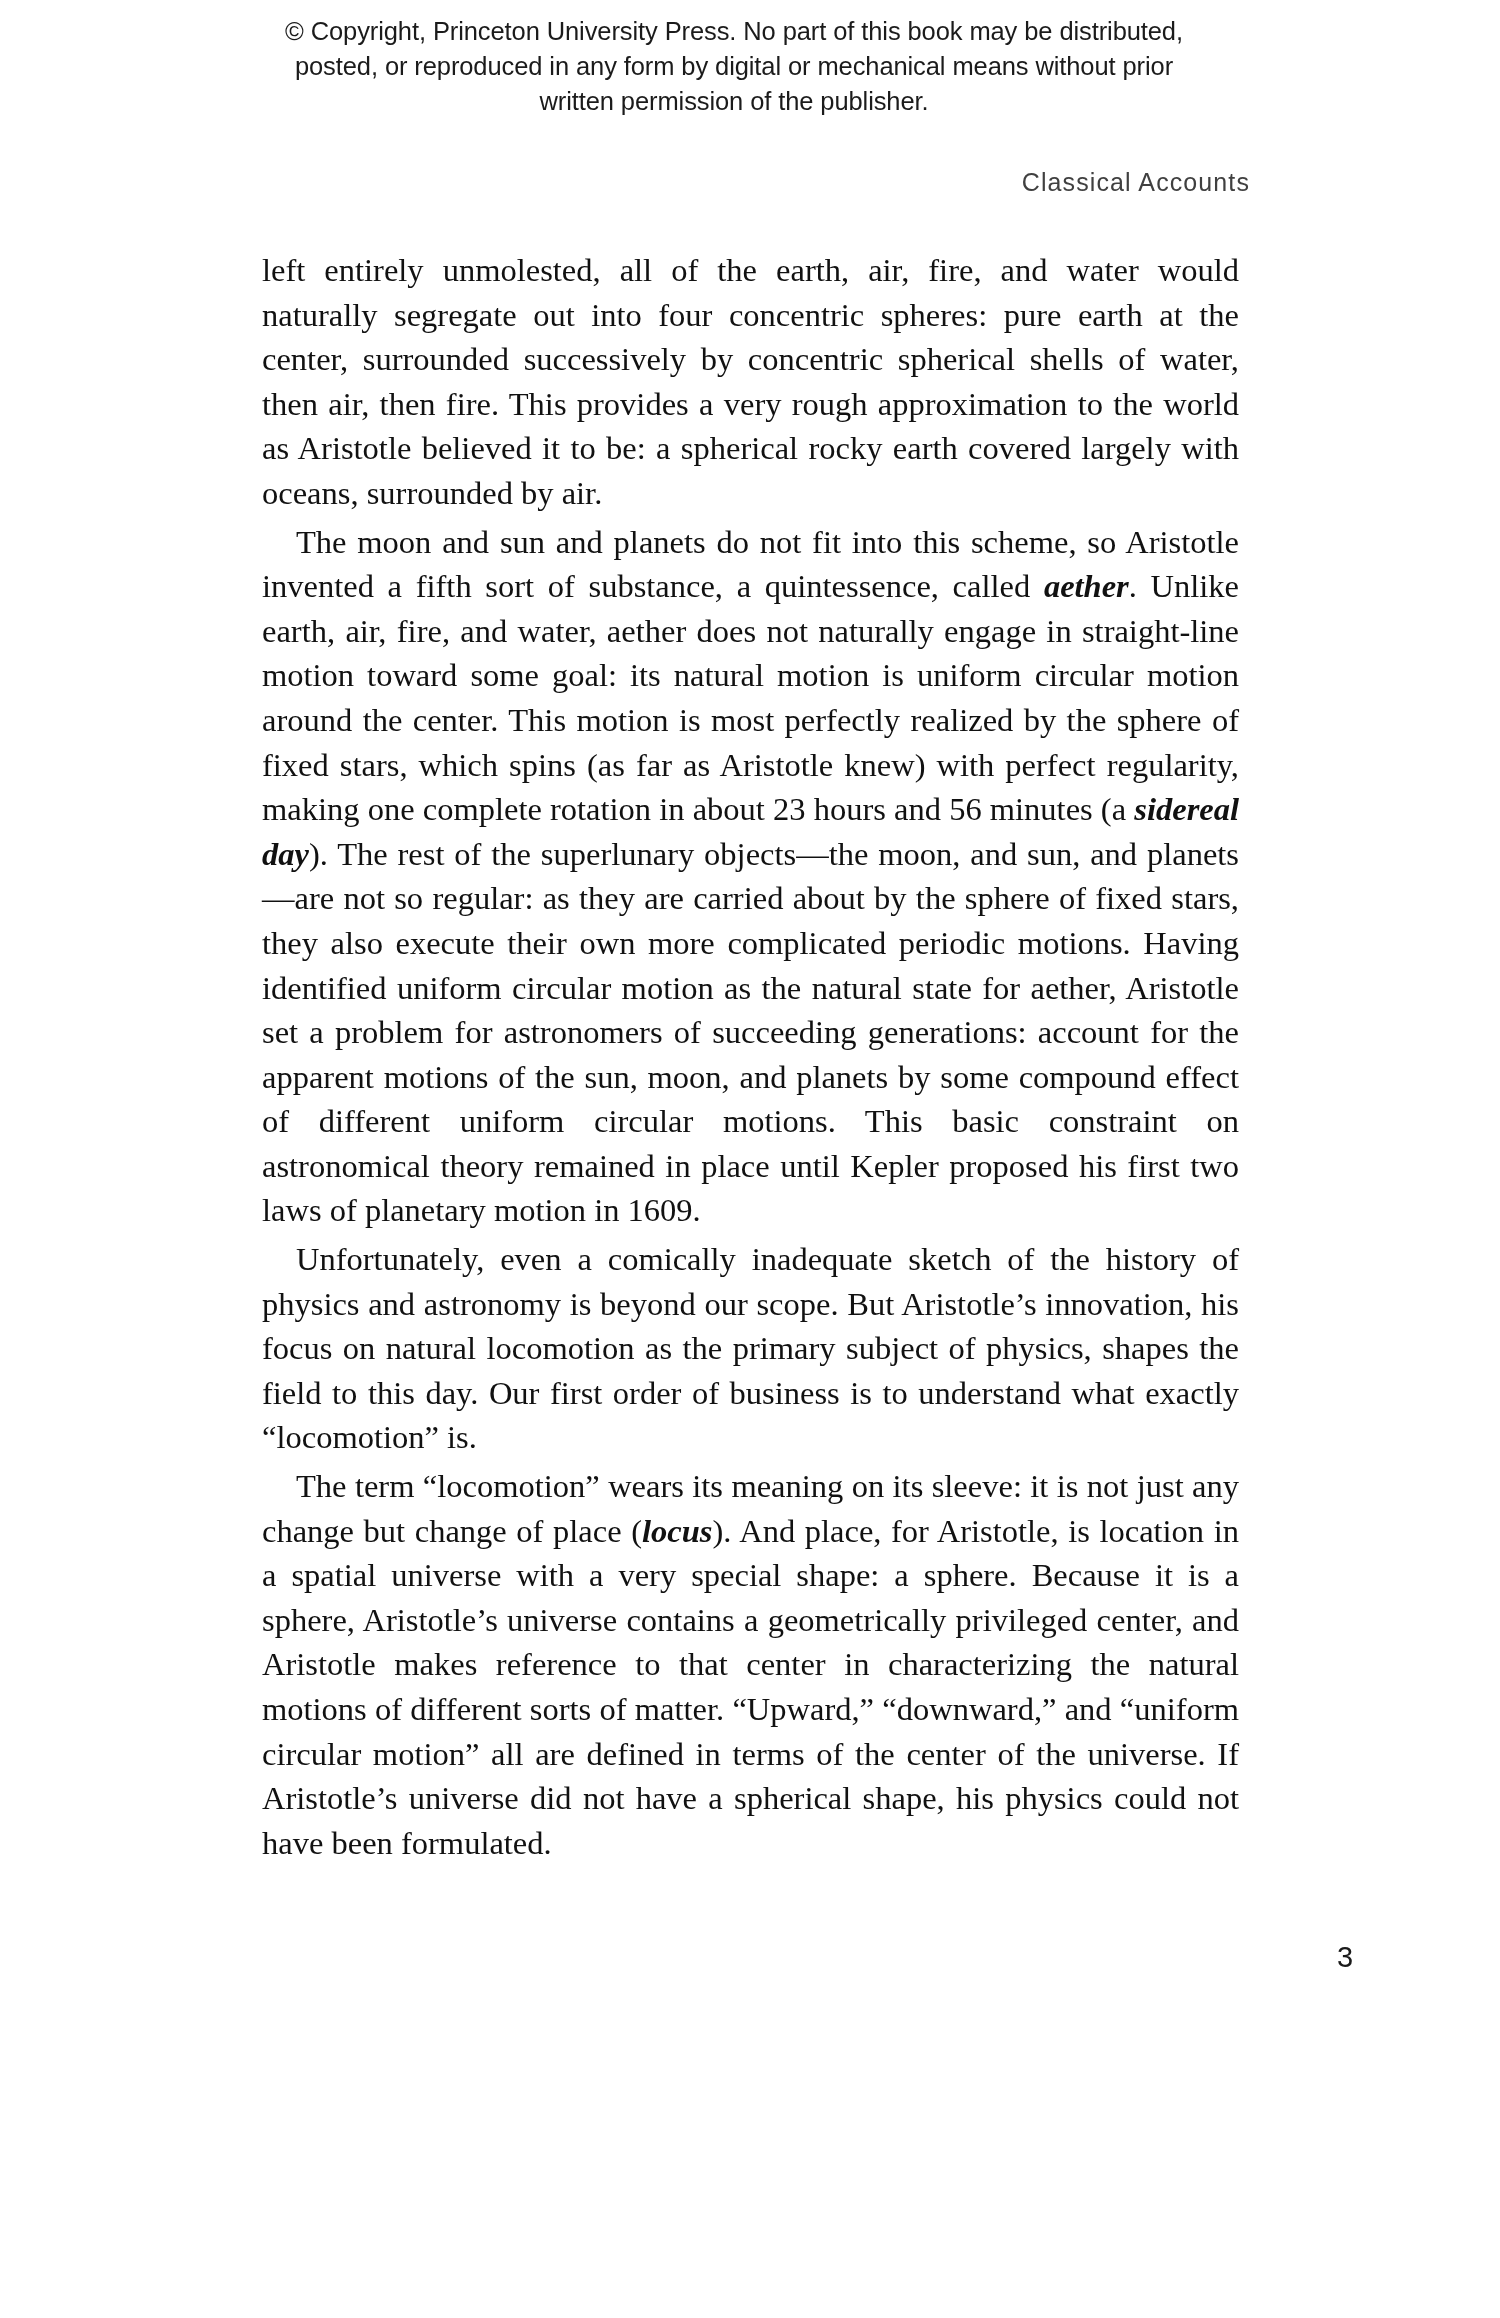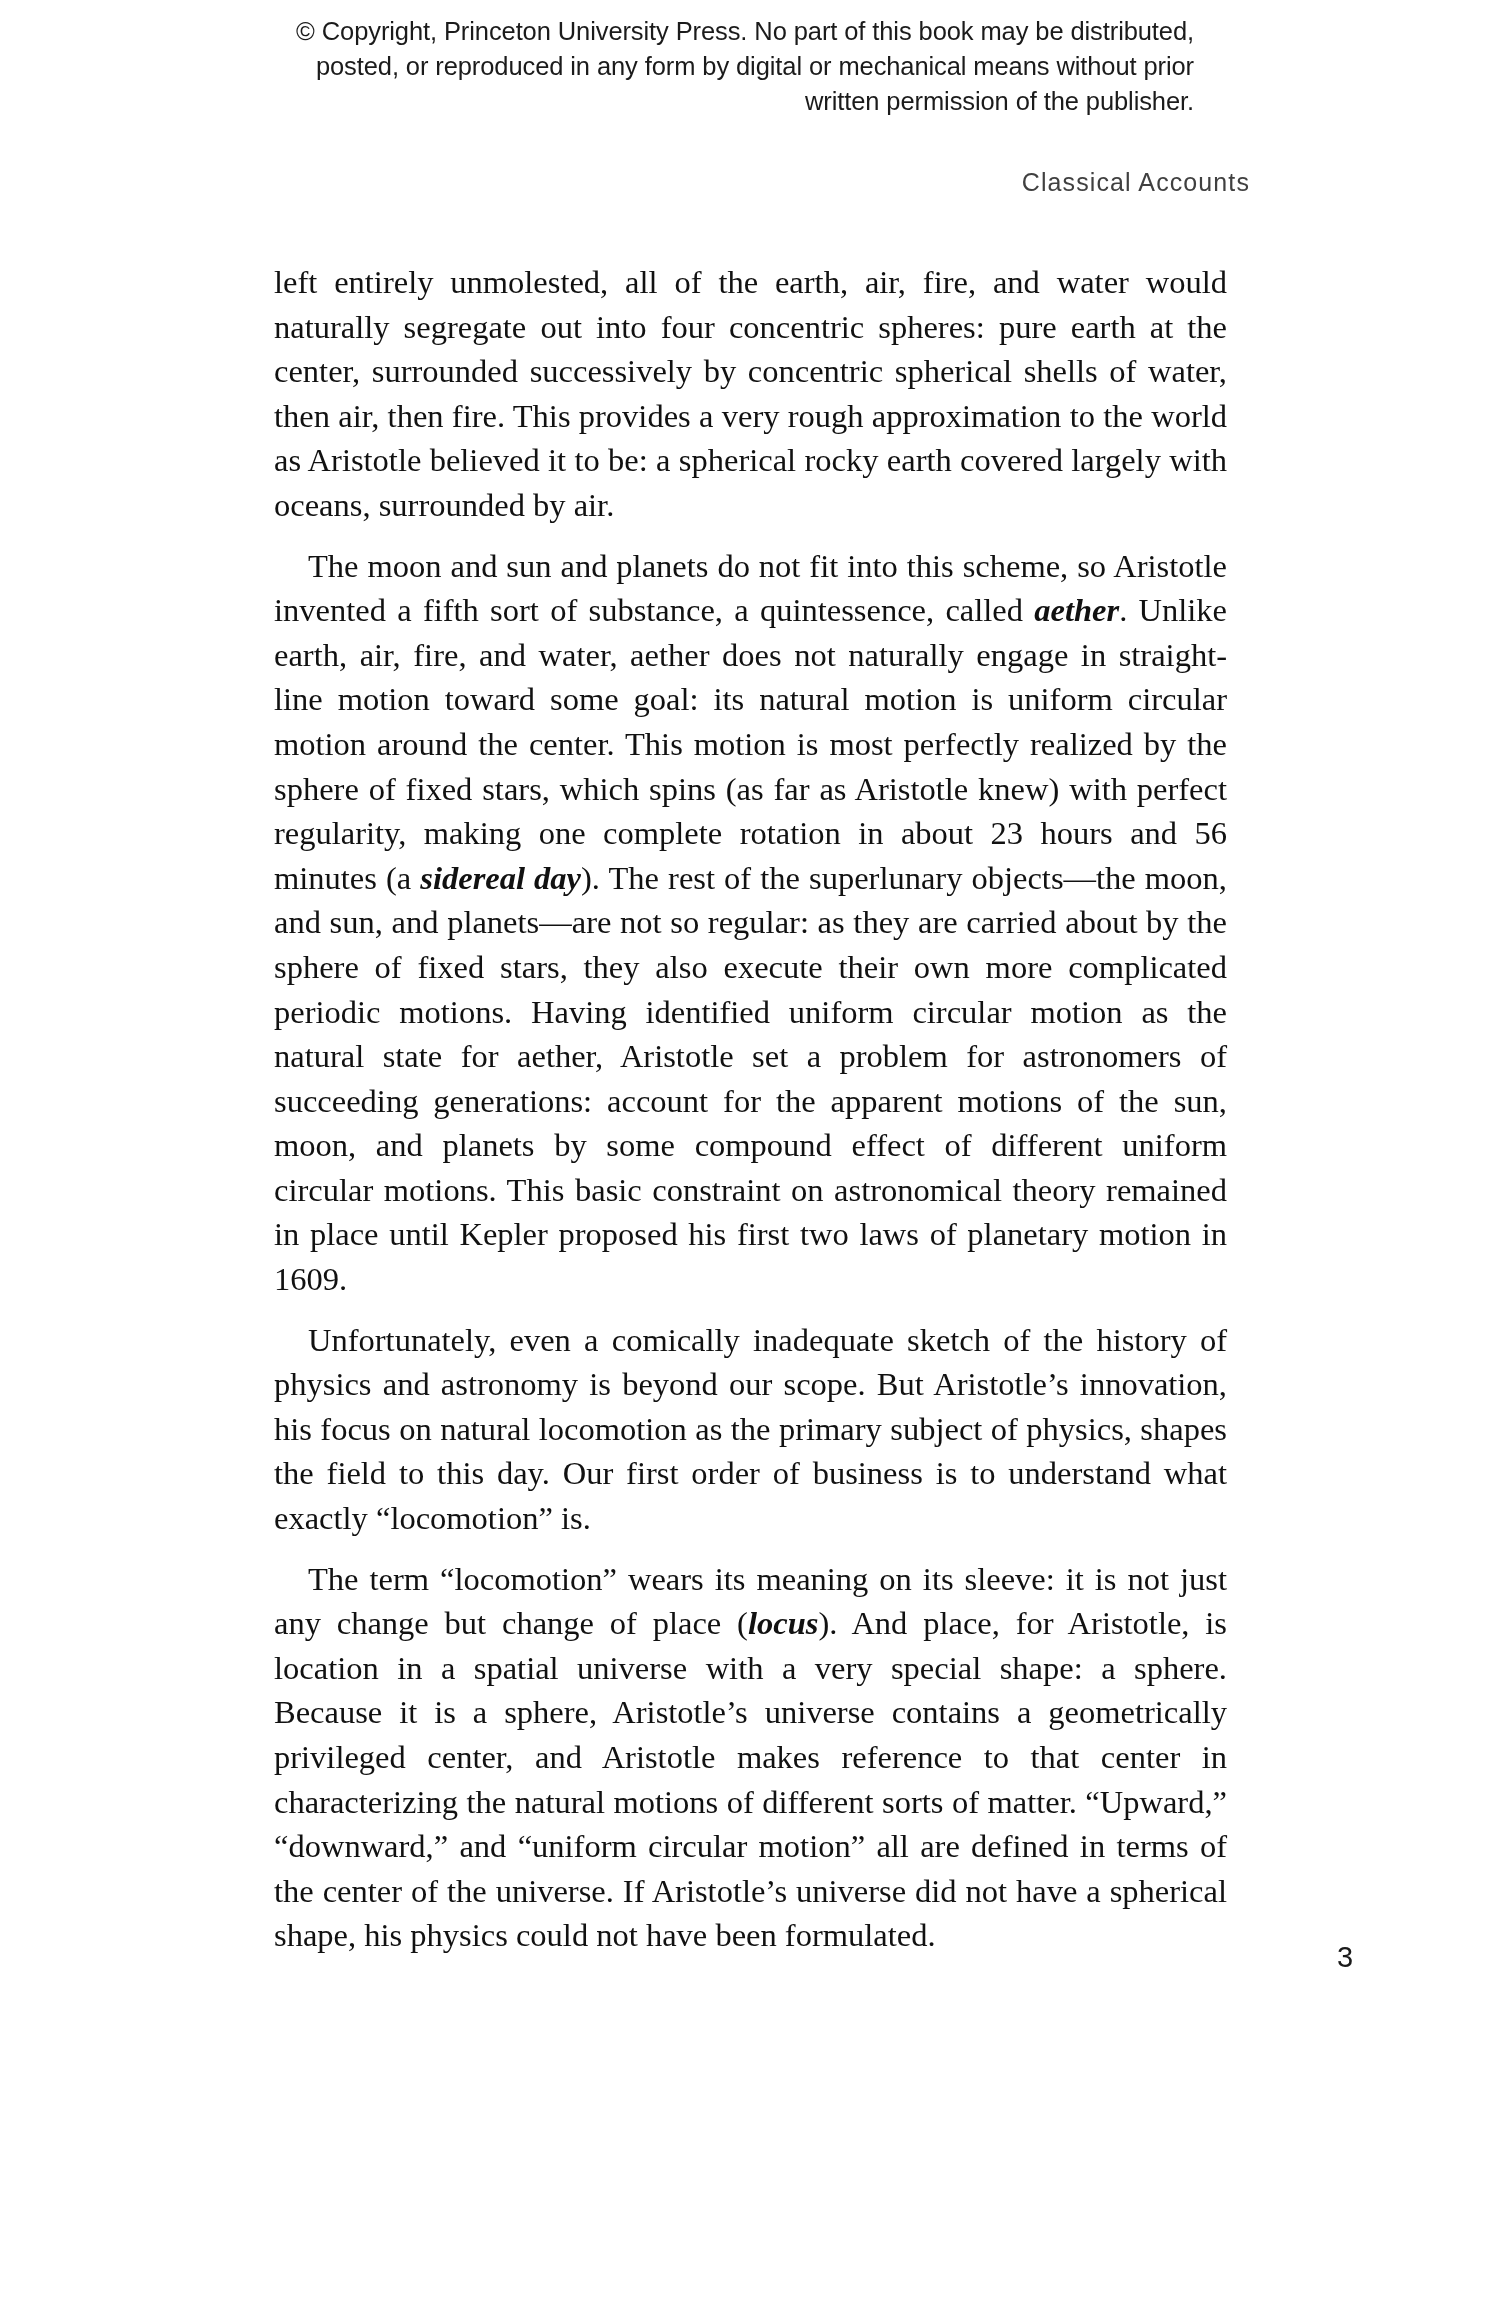--- a/index.html
+++ b/index.html
@@ -30,21 +30,21 @@
   .copyright-notice {
     position: absolute;
     left: 274px;
     top: 14px;
     width: 920px;
     font-family: "Liberation Sans", "DejaVu Sans", sans-serif;
     font-size: 25.5px;
     line-height: 35px;
     color: #1b1b1b;
     letter-spacing: -0.1px;
-    text-align: right;
+    text-align: center;
   }
 
   
   .running-head {
     position: absolute;
     right: 250px;
     top: 168px;
     font-family: Liberation Sans, sans-serif;
     font-size: 25px;
     letter-spacing: 1.1px;
@@ -54,21 +54,21 @@
 
   
   .body-column {
     position: absolute;
     left: 258px;
     top: 244px;
     width: 985px;
   }
 
   .body-paragraph {
-    margin: 16px;
+    margin: 4px;
     font-size: 32.5px;
     line-height: 44.6px;
     text-align: justify;
     text-justify: inter-word;
     color: #111111;
     hyphens: manual;
     font-kerning: normal;
   }
 
   .body-paragraph + .body-paragraph {

